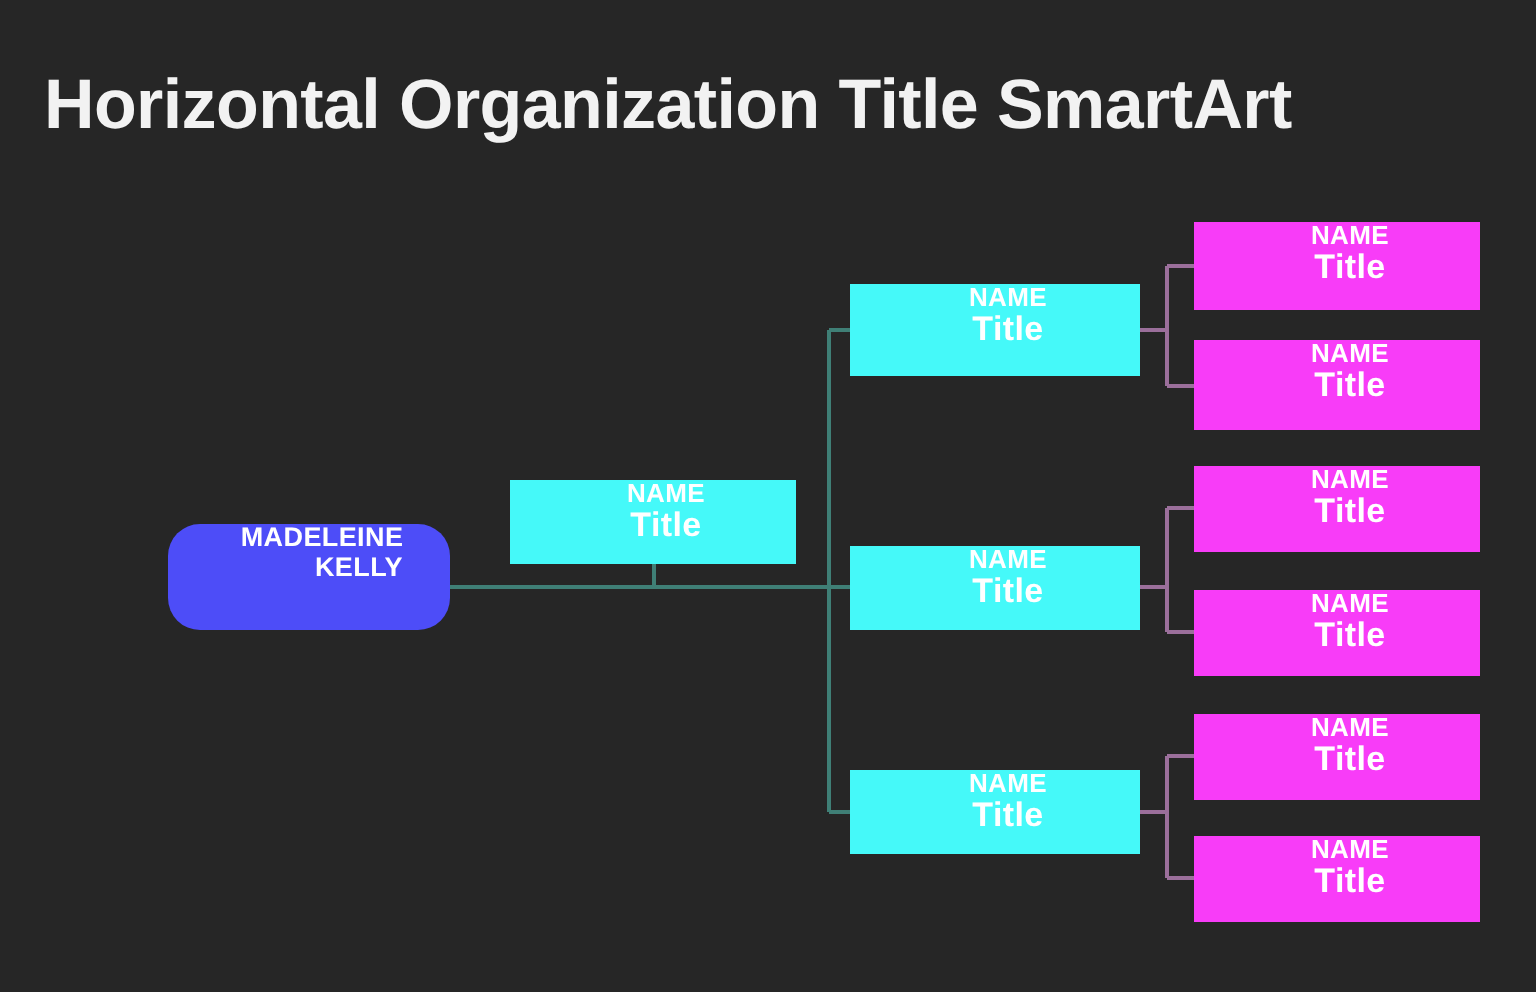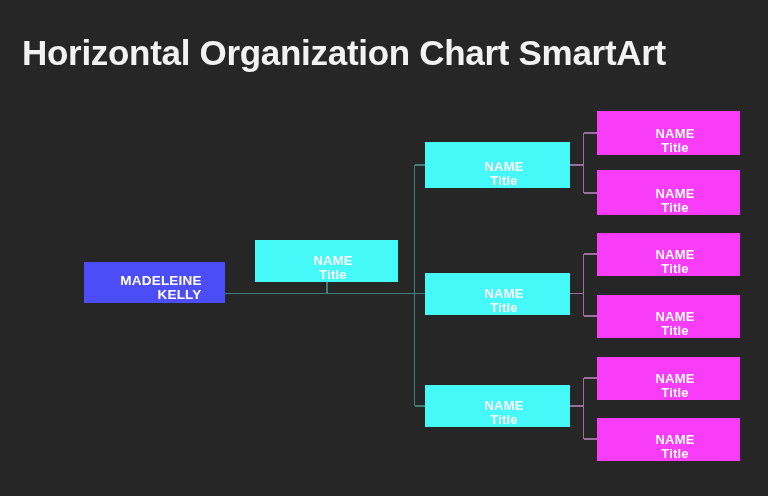--- a/index.html
+++ b/index.html
@@ -41,34 +41,34 @@
     height: 496px;
   }
 
   
   .node {
     position: absolute;
     box-sizing: border-box;
     display: flex;
     flex-direction: column;
     align-items: center;
-    justify-content: flex-end;
+    justify-content: flex-start;
     color: #ffffff;
     text-align: center;
     line-height: 1.08;
     padding-left: 13px;
   }
   .node .line1 {
     font-weight: bold;
     font-size: 13px;
     letter-spacing: 0.2px;
   }
   .node .line2 {
     font-weight: bold;
-    font-size: 13px;
+    font-size: 17px;
     letter-spacing: 0.2px;
   }
 
   .node-root {
     background: #4d4df8;
   }
   .node-root .line1 {
     font-size: 13.5px;
   }
   .node-root .line2 {
@@ -90,21 +90,21 @@
   }
   .node-l3 {
     background: #f83cf8;
   }
 </style>
 </head>
 <body>
 
 <div id="canvas">
 
-  <div id="chart-title">Horizontal Organization Chart SmartArt</div>
+  <div id="chart-title">Horizontal Organization Title SmartArt</div>
 
   <svg id="connectors" viewBox="0 0 768 496" xmlns="http://www.w3.org/2000/svg">
     <g stroke="#3f7f76" stroke-width="1.6" fill="none" shape-rendering="crispEdges">
 
       <line x1="225" y1="293.5" x2="415" y2="293.5"></line>
 
       <line x1="327" y1="282" x2="327" y2="293.5"></line>
 
       <line x1="414.5" y1="165" x2="414.5" y2="406"></line>
 
@@ -127,21 +127,21 @@
       <line x1="583.5" y1="254" x2="597" y2="254"></line>
       <line x1="583.5" y1="316" x2="597" y2="316"></line>
 
       <line x1="570" y1="406" x2="583.5" y2="406"></line>
       <line x1="583.5" y1="378" x2="583.5" y2="439"></line>
       <line x1="583.5" y1="378" x2="597" y2="378"></line>
       <line x1="583.5" y1="439" x2="597" y2="439"></line>
     </g>
   </svg>
 
-  <div class="node node-root" style="left:84px; top:262px; width:141px; height:41px;">
+  <div class="node node-root" style="left:84px; top:262px; width:141px; height:53px;border-radius:16px;">
     <span class="line1">MADELEINE</span>
     <span class="line2">KELLY</span>
   </div>
 
   <div class="node node-l2" style="left:255px; top:240px; width:143px; height:42px;">
     <span class="line1">NAME</span>
     <span class="line2">Title</span>
   </div>
 
   <div class="node node-l2" style="left:425px; top:142px; width:145px; height:46px;">

